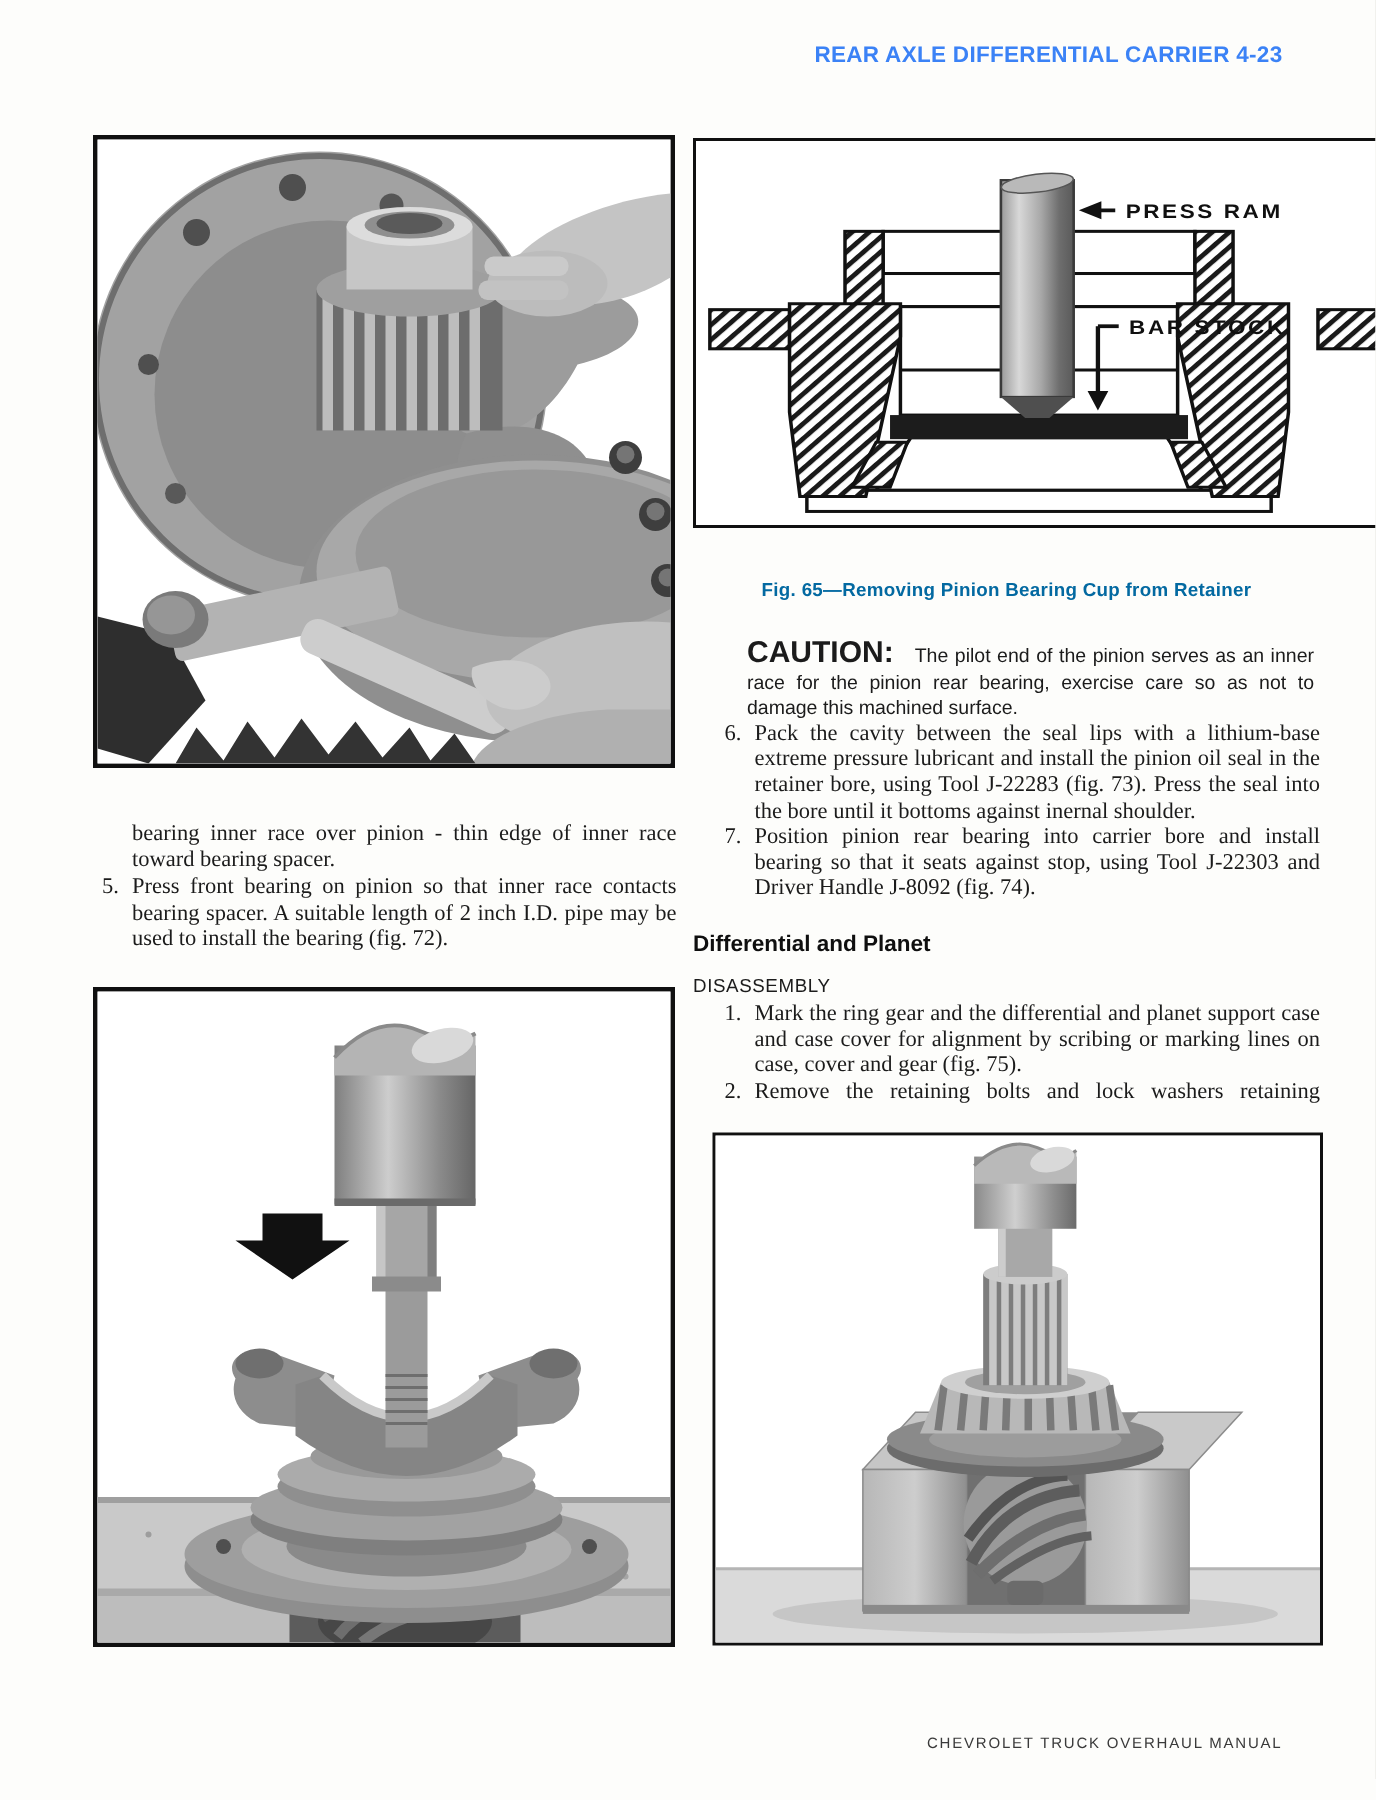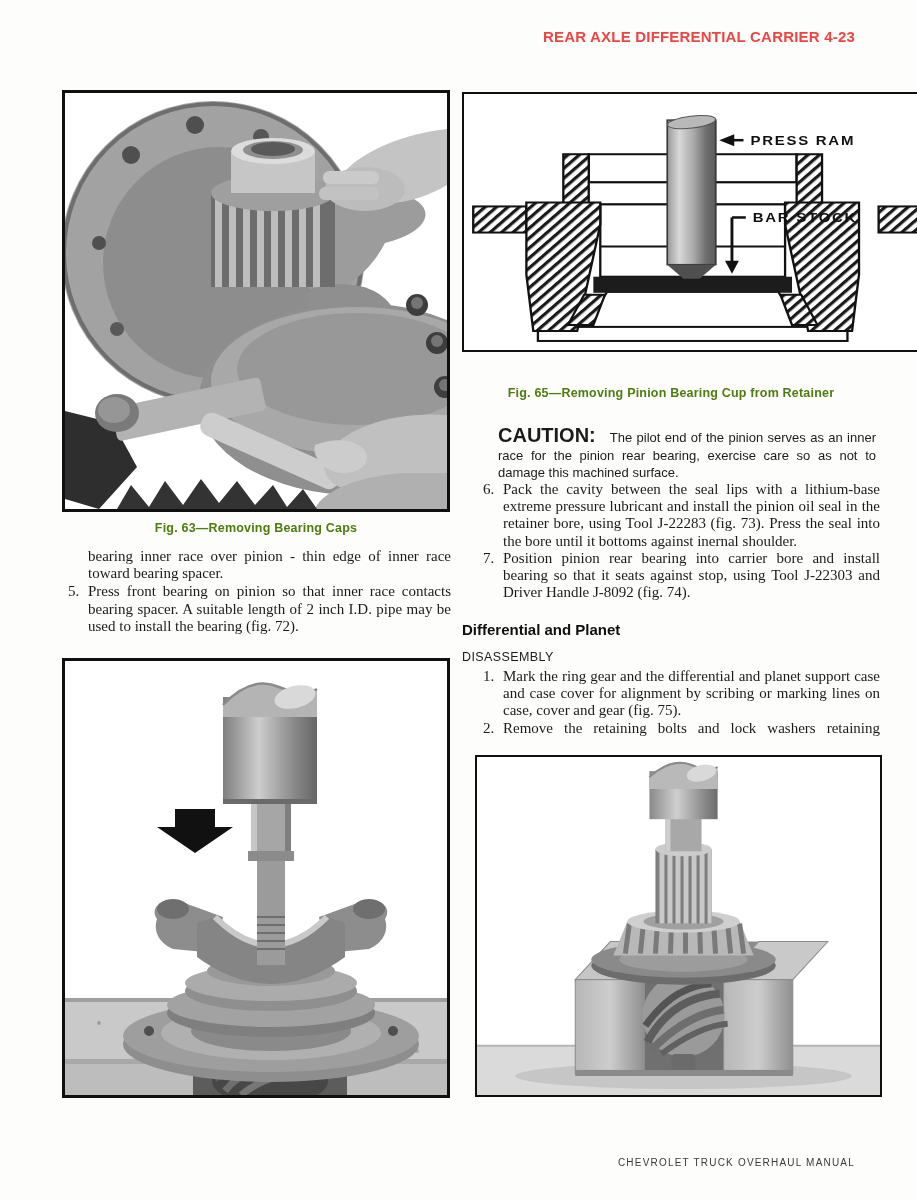--- a/index.html
+++ b/index.html
@@ -1,25 +1,25 @@
 <!DOCTYPE html>
 <html><head>
 <meta charset="utf-8">
 <style>
   html,body{margin:0;padding:0;background:#e8e8e4;}
   .page{position:relative;width:917px;height:1200px;margin:0 auto;background:#fdfdfb;overflow:hidden;
         font-family:"Liberation Serif",serif;color:#1b1b1b;}
   .hdr{position:absolute;top:28px;right:62px;font-family:"Liberation Sans",sans-serif;
-       font-weight:bold;font-size:15px;letter-spacing:.2px;color:#ef4444;}
+       font-weight:bold;font-size:15px;letter-spacing:.2px;color:#3b82f6;}
   .ftr{position:absolute;top:1157px;right:62px;font-family:"Liberation Sans",sans-serif;
        font-size:10px;letter-spacing:1.2px;color:#3a3a3a;}
   .figbox{position:absolute;background:#fff;border:3px solid #101010;box-sizing:border-box;}
   .figbox svg{display:block;width:100%;height:100%;}
   .cap{position:absolute;text-align:center;font-family:"Liberation Sans",sans-serif;
-       font-weight:bold;font-size:12.5px;letter-spacing:.2px;color:#4d7c0f;}
+       font-weight:bold;font-size:12.5px;letter-spacing:.2px;color:#0369a1;}
   .body{font-size:15px;line-height:17.2px;text-align:justify;}
   .cont{margin:0 0 1px 26px;}
   .li{display:flex;margin:0;}
   .li .num{flex:none;width:20px;}
   .li .txt{flex:1;text-align:justify;}
   .stretch .txt{text-align:justify;text-align-last:justify;}
   .caution{position:absolute;left:462px;top:427px;width:418px;font-family:"Liberation Sans",sans-serif;
            font-size:13px;line-height:17.5px;}
   .caution p{margin:0 4px 0 36px;text-align:justify;}
   .caution .clabel{font-weight:bold;font-size:20px;padding-right:14px;}
@@ -99,21 +99,20 @@
           <rect x="130" y="348" width="150" height="24" rx="10" fill="#cdcdcd"></rect>
         </g>
 
       <path d="M382,322 C330,318 284,334 266,356 C252,374 260,392 286,398 C322,406 362,398 382,388 Z" fill="#c0c0c0"></path>
       <path d="M250,352 C270,344 292,346 300,358 C306,368 298,378 282,380 C264,382 246,366 250,352 Z" fill="#cccccc"></path>
       <path d="M382,380 L382,416 L250,416 C258,396 300,382 340,380 Z" fill="#b0b0b0"></path>
 
       <path d="M52,416 L66,392 L84,414 L100,388 L118,412 L136,386 L154,410 L172,388 L190,412 L208,392 L222,414 L238,396 L252,416 Z" fill="#333333"></path>
     </svg>
   </div>
-  <div class="cap" style="left:62px;top:521px;width:388px;">Fig. 63—Removing Bearing Caps</div>
 
   <div class="body" style="position:absolute;left:62px;top:548px;width:389px;">
     <p class="cont">bearing inner race over pinion - thin edge of inner race toward bearing spacer.</p>
     <div class="li" style="margin-left:6px;">
       <span class="num">5.</span>
       <span class="txt">Press front bearing on pinion so that inner race contacts bearing spacer. A suitable length of 2 inch I.D. pipe may be used to install the bearing (fig. 72).</span>
     </div>
   </div>
 
   <div class="figbox" style="left:62px;top:658px;width:388px;height:440px;">

